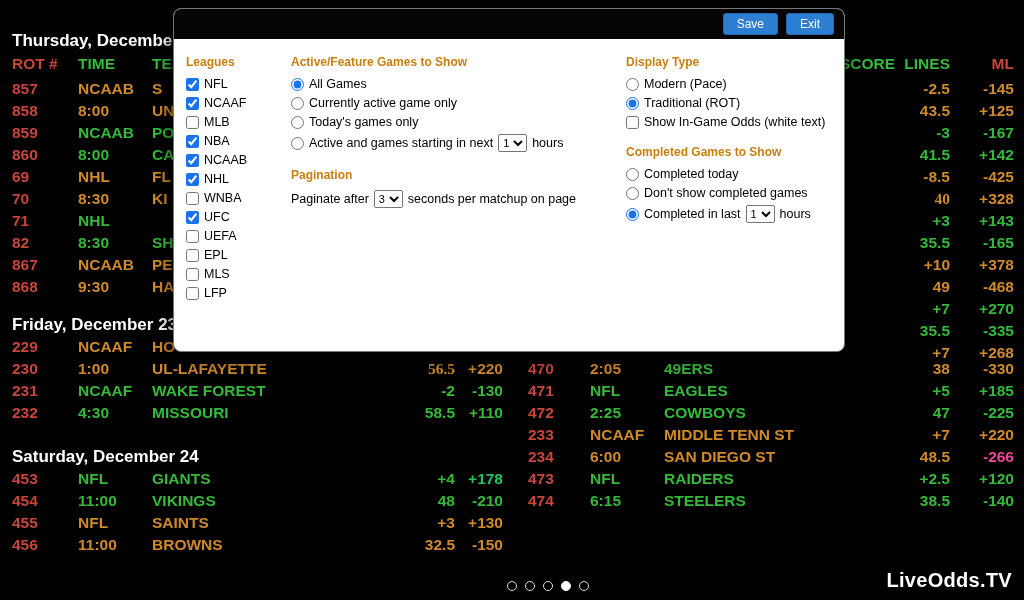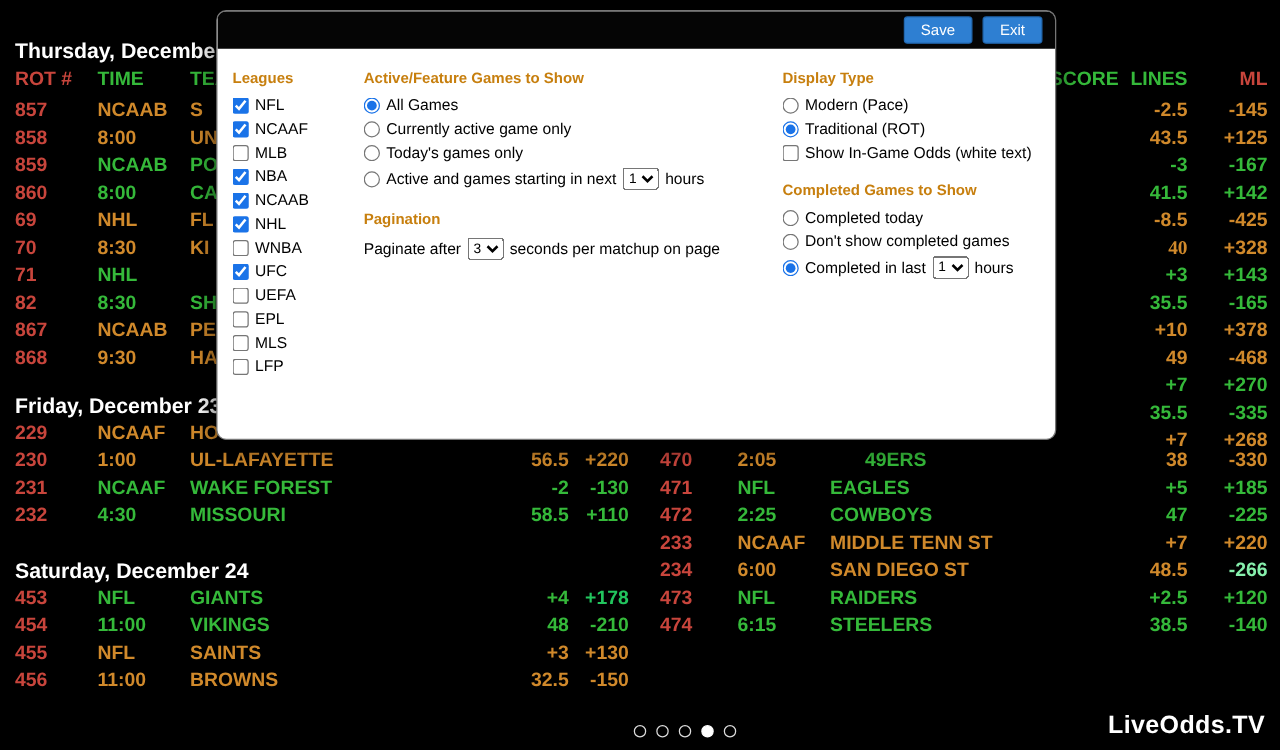--- a/index.html
+++ b/index.html
@@ -106,21 +106,21 @@
     <div class="sect" style="top: 314px;">Friday, December 23</div>
     <div class="brow" style="top: 336px;">
       <span class="cell c-rot" style="color: rgb(200, 69, 60);">229</span>
       <span class="cell c-info" style="color: rgb(208, 137, 43);">NCAAF</span>
       <span class="cell c-team" style="color: rgb(208, 137, 43);">HO</span>
     </div>
     <div class="brow" style="top: 358px;">
       <span class="cell c-rot" style="color: rgb(200, 69, 60);">230</span>
       <span class="cell c-info" style="color: rgb(208, 137, 43);">1:00</span>
       <span class="cell c-team" style="color: rgb(208, 137, 43);">UL-LAFAYETTE</span>
-      <span class="cell c-line" style="color: rgb(208, 137, 43);">56.5</span>
+      <span class="cell c-line" style="color: rgb(208, 137, 43); font-family: Liberation Serif, serif;">56.5</span>
       <span class="cell c-ml" style="color: rgb(208, 137, 43);">+220</span>
     </div>
     <div class="brow" style="top: 380px;">
       <span class="cell c-rot" style="color: rgb(200, 69, 60);">231</span>
       <span class="cell c-info" style="color: rgb(53, 185, 58);">NCAAF</span>
       <span class="cell c-team" style="color: rgb(53, 185, 58);">WAKE FOREST</span>
       <span class="cell c-line" style="color: rgb(53, 185, 58);">-2</span>
       <span class="cell c-ml" style="color: rgb(53, 185, 58);">-130</span>
     </div>
     <div class="brow" style="top: 402px;">
@@ -225,21 +225,21 @@
       <span class="cell c-line" style="color: rgb(53, 185, 58);">35.5</span>
       <span class="cell c-ml" style="color: rgb(53, 185, 58);">-335</span>
     </div>
     <div class="brow" style="top: 342px;">
       <span class="cell c-line" style="color: rgb(208, 137, 43);">+7</span>
       <span class="cell c-ml" style="color: rgb(208, 137, 43);">+268</span>
     </div>
     <div class="brow" style="top: 358px;">
       <span class="cell c-rot" style="color: rgb(200, 69, 60);">470</span>
       <span class="cell c-info" style="color: rgb(208, 137, 43);">2:05</span>
-      <span class="cell c-team" style="color: rgb(53, 185, 58); margin-left: 28px;">49ERS</span>
+      <span class="cell c-team" style="color: rgb(53, 185, 58);">49ERS</span>
       <span class="cell c-line" style="color: rgb(208, 137, 43);">38</span>
       <span class="cell c-ml" style="color: rgb(208, 137, 43);">-330</span>
     </div>
     <div class="brow" style="top: 380px;">
       <span class="cell c-rot" style="color: rgb(200, 69, 60);">471</span>
       <span class="cell c-info" style="color: rgb(53, 185, 58);">NFL</span>
       <span class="cell c-team" style="color: rgb(53, 185, 58);">EAGLES</span>
       <span class="cell c-line" style="color: rgb(53, 185, 58);">+5</span>
       <span class="cell c-ml" style="color: rgb(53, 185, 58);">+185</span>
     </div>
@@ -255,21 +255,21 @@
       <span class="cell c-info" style="color: rgb(208, 137, 43);">NCAAF</span>
       <span class="cell c-team" style="color: rgb(208, 137, 43);">MIDDLE TENN ST</span>
       <span class="cell c-line" style="color: rgb(208, 137, 43);">+7</span>
       <span class="cell c-ml" style="color: rgb(208, 137, 43);">+220</span>
     </div>
     <div class="brow" style="top: 446px;">
       <span class="cell c-rot" style="color: rgb(200, 69, 60);">234</span>
       <span class="cell c-info" style="color: rgb(208, 137, 43);">6:00</span>
       <span class="cell c-team" style="color: rgb(208, 137, 43);">SAN DIEGO ST</span>
       <span class="cell c-line" style="color: rgb(208, 137, 43);">48.5</span>
-      <span class="cell c-ml" style="color: #86efac; margin-left: 32px;">-266</span>
+      <span class="cell c-ml" style="color: #ec4899; margin-left: 32px;">-266</span>
     </div>
     <div class="brow" style="top: 468px;">
       <span class="cell c-rot" style="color: rgb(200, 69, 60);">473</span>
       <span class="cell c-info" style="color: rgb(53, 185, 58);">NFL</span>
       <span class="cell c-team" style="color: rgb(53, 185, 58);">RAIDERS</span>
       <span class="cell c-line" style="color: rgb(53, 185, 58);">+2.5</span>
       <span class="cell c-ml" style="color: rgb(53, 185, 58);">+120</span>
     </div>
     <div class="brow" style="top: 490px;">
       <span class="cell c-rot" style="color: rgb(200, 69, 60);">474</span>

